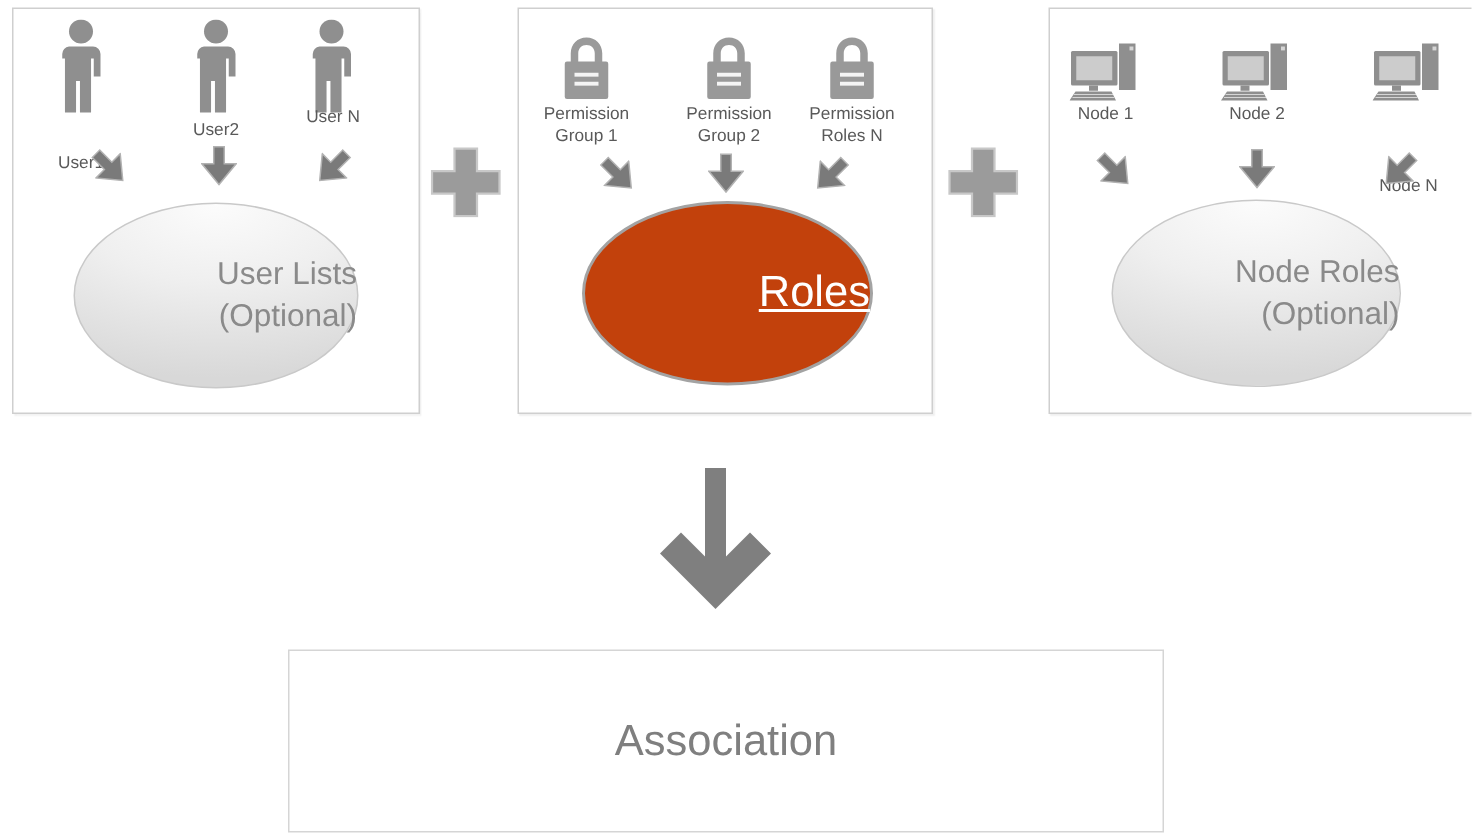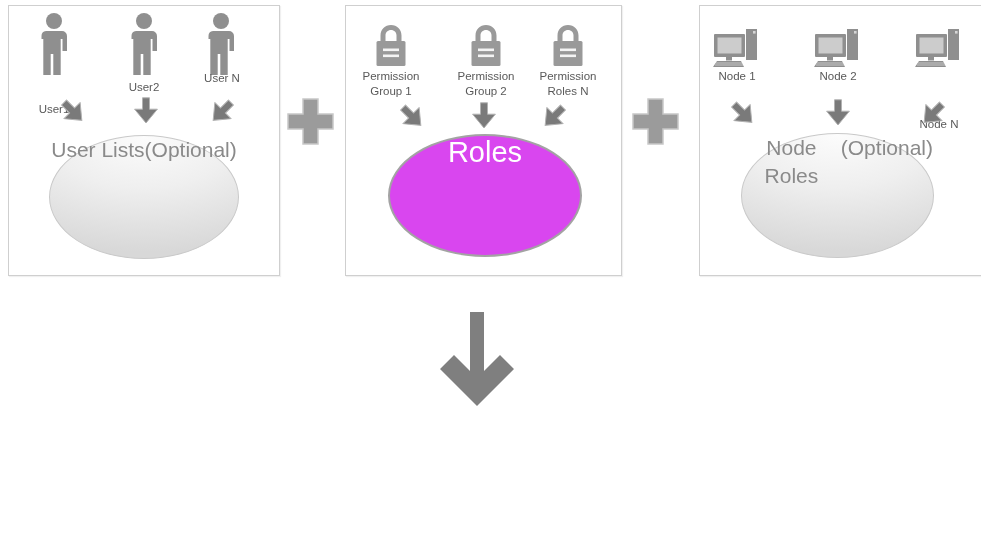--- a/index.html
+++ b/index.html
@@ -30,37 +30,38 @@
     white-space: nowrap;
   }
   .arrow { position: absolute; width: 24px; height: 27px; }
   .rot-dr { transform: rotate(-45deg); }
   .rot-dl { transform: rotate(45deg); }
 
   .ellipse {
     position: absolute;
     border-radius: 50%;
     display: flex;
-    flex-direction: row;
-    align-items: flex-start;
+    flex-direction: column;
+    align-items: flex-end;
     justify-content: center;
     text-align: center;
   }
   .ellipse.light {
     background: radial-gradient(ellipse 110% 95% at 50% 0%, #fcfcfc 0%, #efefef 45%, #d8d8d8 100%);
     border: 1px solid #c9c9c9;
     color: #8a8a8a;
     font-size: 21px;
     line-height: 28px;
   }
   .ellipse.dark {
-    background: #d946ef;
+    background: #c2410c;
     border: 2px solid #a3a3a3;
     color: #ffffff;
     font-size: 29px;
+    text-decoration: underline;
   }
 
   .plus { position: absolute; top: 98px; width: 47px; height: 47px; }
   .plus.left  { left: 287px; }
   .plus.right { left: 632px; }
 
   .bigarrow { position: absolute; left: 440px; top: 312px; width: 74px; height: 95px; }
 
   .assoc {
     position: absolute;
@@ -215,14 +216,17 @@
     <div class="ellipse light" style="left:41px; top:127px; width:193px; height:125px;">
       <span>Node Roles</span>
       <span>(Optional)</span>
     </div>
   </div>
 
   <svg class="bigarrow" viewBox="0 0 74 95">
     <polygon points="37,94 0,57 14,43 30,59 30,0 44,0 44,59 60,43 74,57" fill="#7f7f7f"></polygon>
   </svg>
 
+  <div class="assoc">
+    <span>Association</span>
+  </div>
 
 </div>
 
 </body></html>

